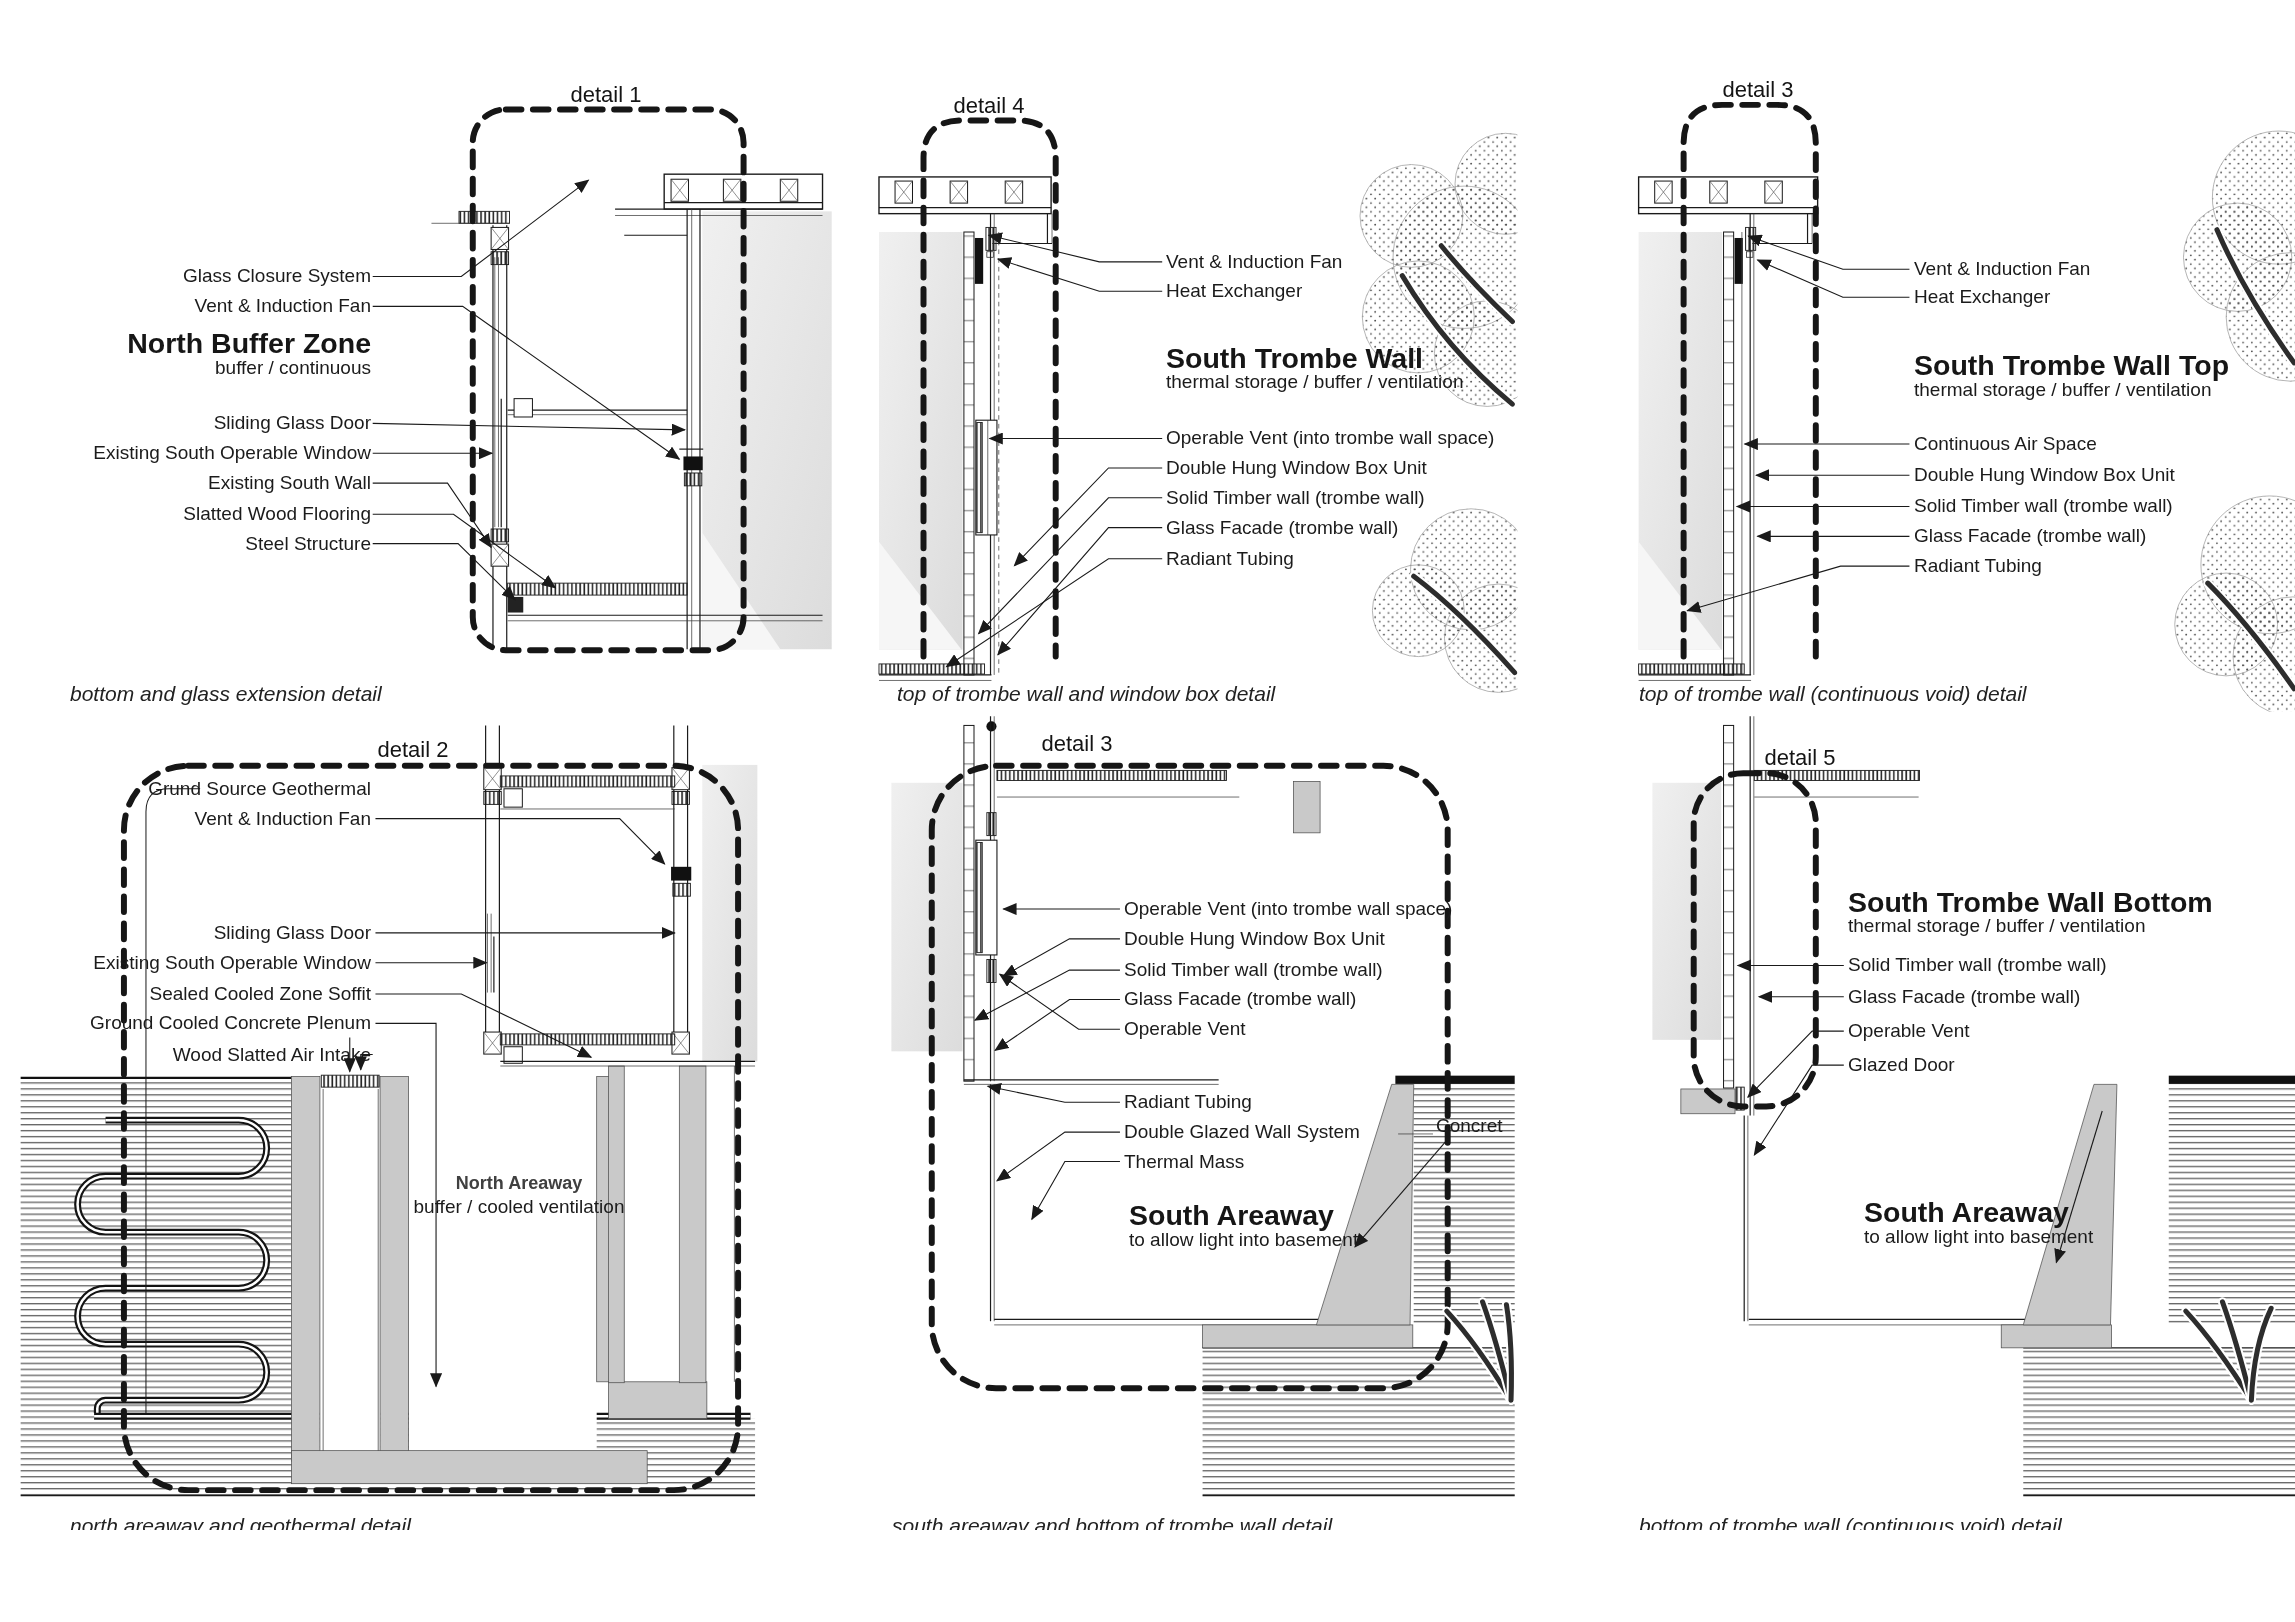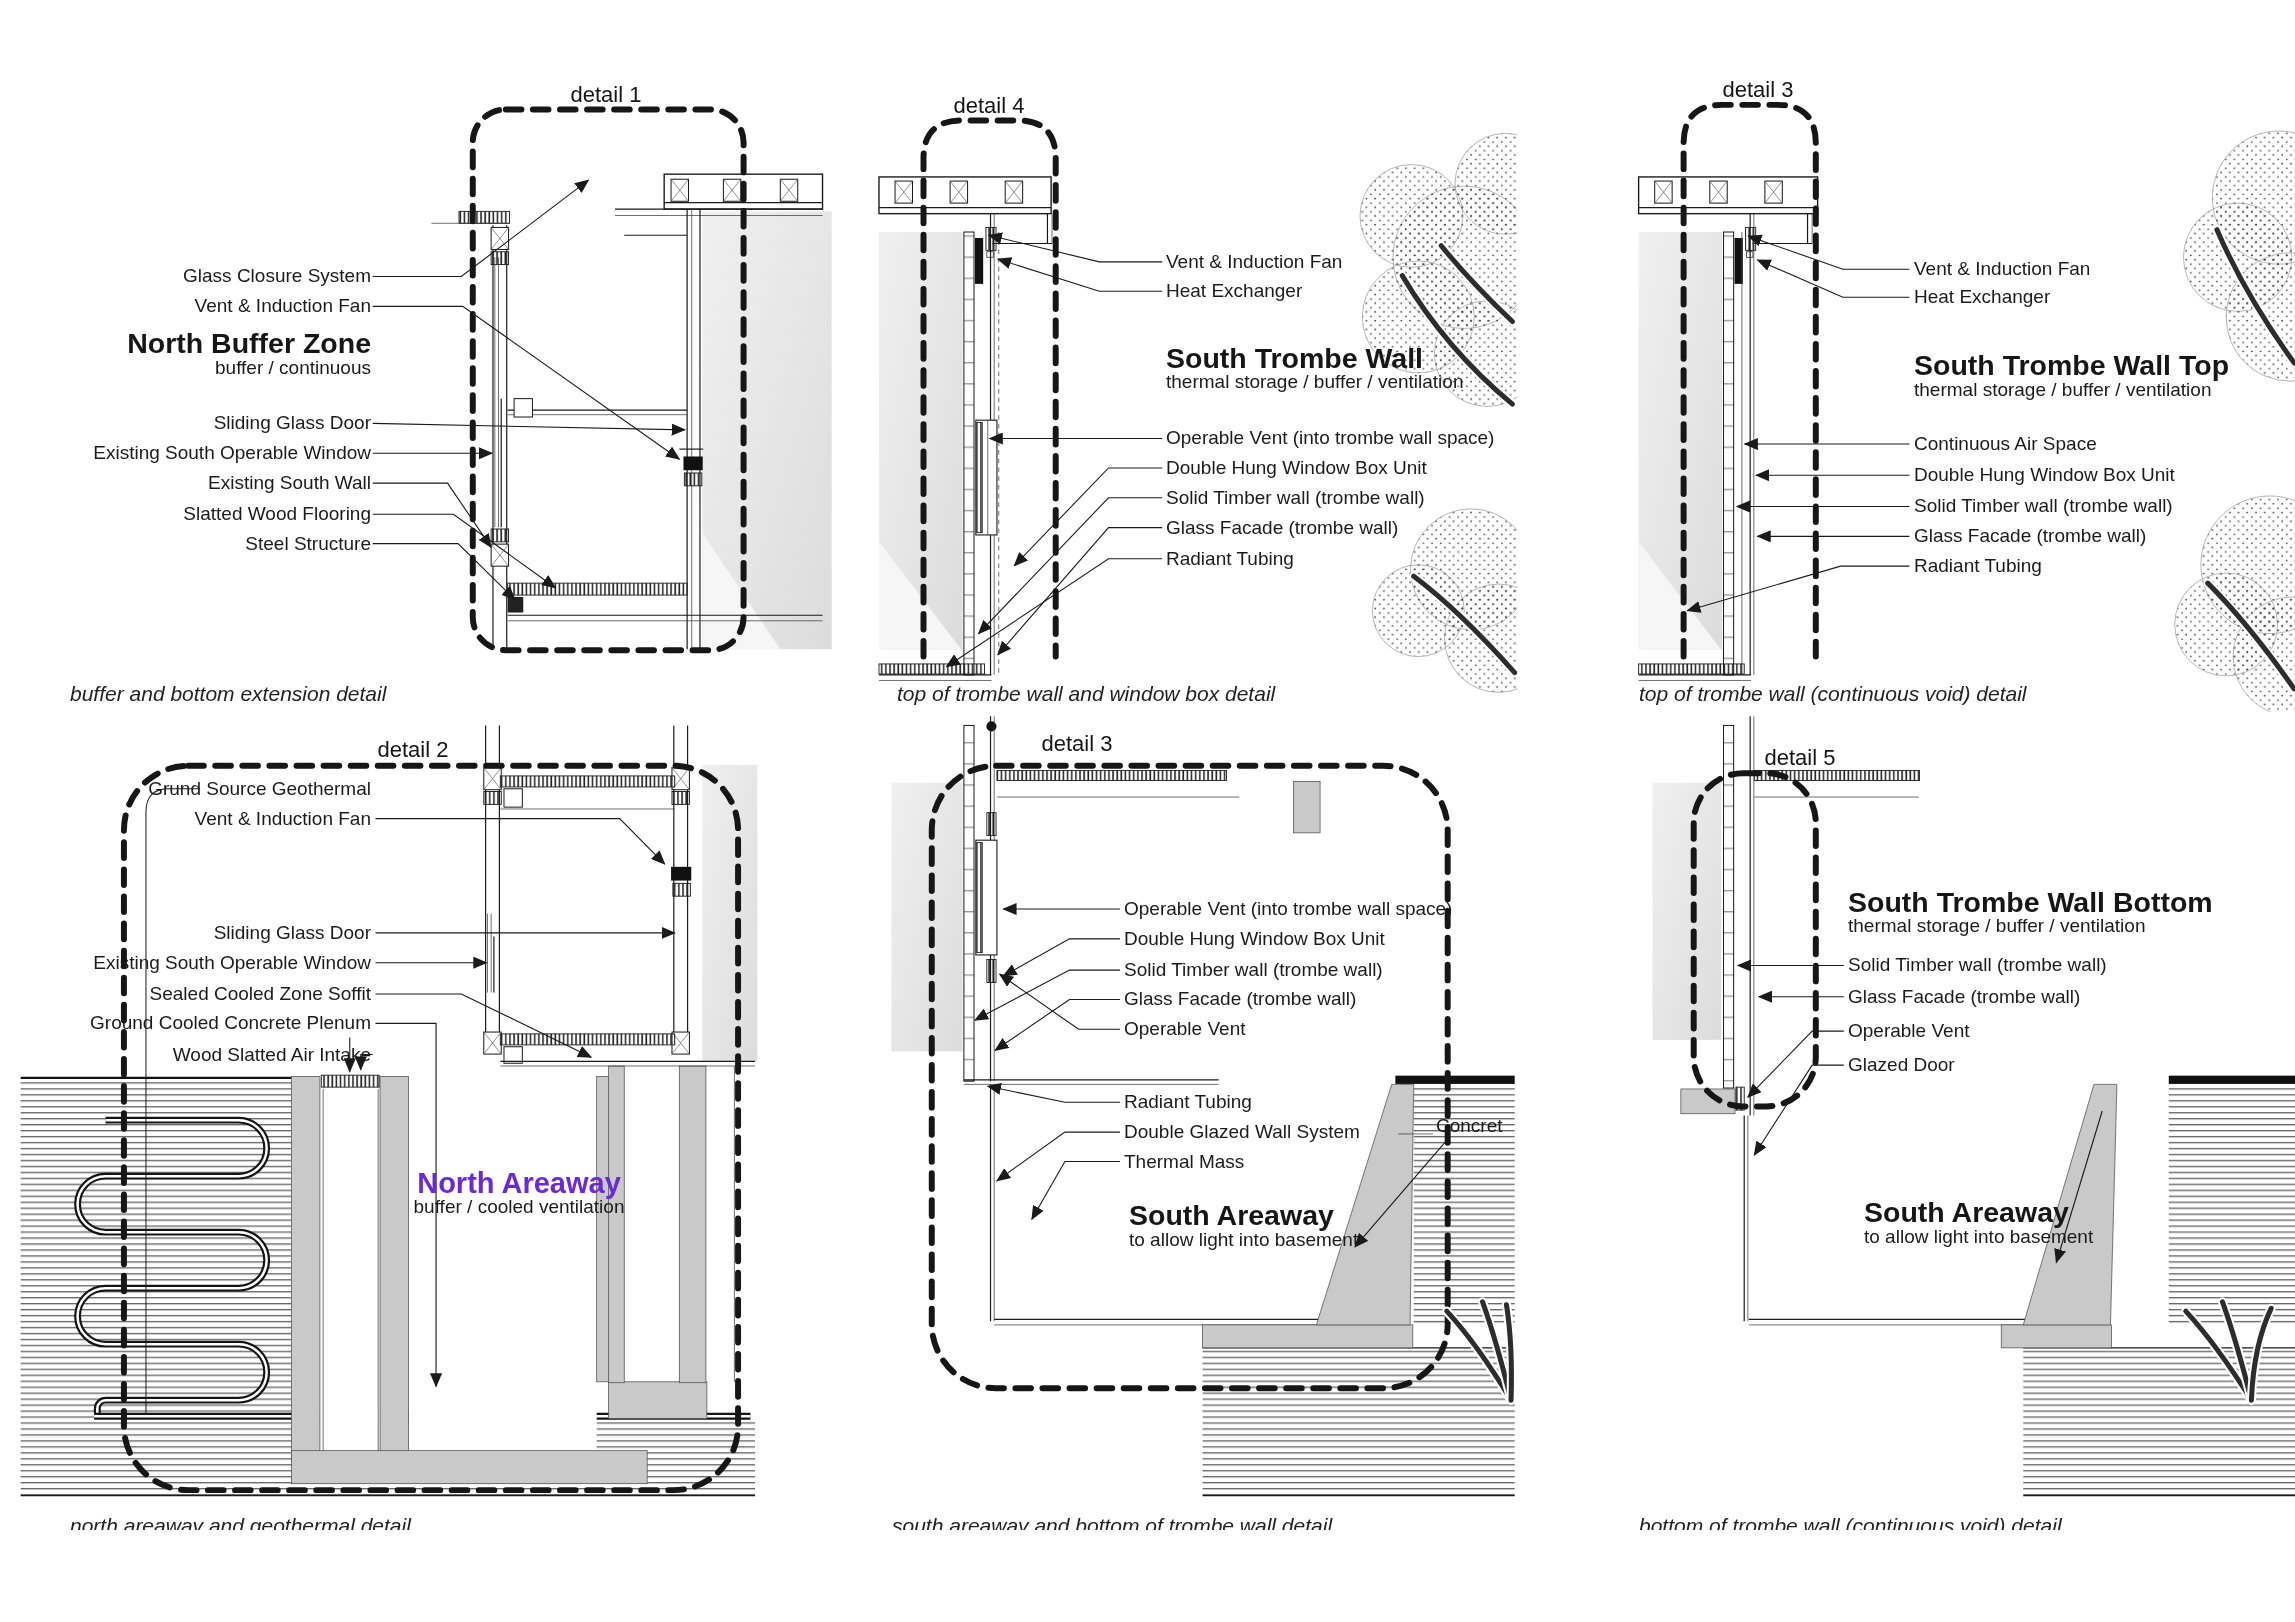--- a/index.html
+++ b/index.html
@@ -5,22 +5,22 @@
   html,body{margin:0;padding:0;background:#ffffff;}
   #sheet{position:relative;width:2295px;height:1530px;background:#fff;overflow:hidden;
          font-family:"Liberation Sans",sans-serif;color:#1b1b1b;}
   #linework{position:absolute;left:0;top:0;}
   .label{position:absolute;font-size:19px;line-height:1.12;white-space:nowrap;
          transform:translateY(-50%);color:#1b1b1b;}
   .r{}
   .zt{position:absolute;font-size:28.5px;font-weight:bold;white-space:nowrap;
       transform:translateY(-50%);color:#161616;}
   .zs{position:absolute;font-size:19px;white-space:nowrap;transform:translateY(-50%);color:#1b1b1b;}
-  .at{position:absolute;font-size:29px;font-weight:bold;white-space:nowrap;
-      transform:translate(-50%,-50%);color:#6d28d9;}
+  .at{position:absolute;font-size:18px;font-weight:bold;white-space:nowrap;
+      transform:translate(-50%,-50%);color:#404040;}
   .as{position:absolute;font-size:19px;white-space:nowrap;transform:translate(-50%,-50%);color:#1b1b1b;}
   .atl{transform:translateY(-50%);}
   .asl{transform:translateY(-50%);}
   .dt{position:absolute;font-size:22px;white-space:nowrap;transform:translate(-50%,-50%);color:#141414;}
   .cap{position:absolute;font-size:21px;font-style:italic;white-space:nowrap;color:#222;}
   .foot{position:absolute;font-size:19px;white-space:nowrap;color:#1b1b1b;}
   
   .ln{stroke:#1a1a1a;stroke-width:2.6;fill:none;}
   .thin{stroke:#3a3a3a;stroke-width:1.6;fill:none;}
   .thk{stroke:#111;stroke-width:5;fill:none;}
@@ -404,21 +404,21 @@
 
 <div class="label r" style="right:1924px;top:276px">Glass Closure System</div>
 <div class="label r" style="right:1924px;top:306px">Vent &amp; Induction Fan</div>
 <div class="zt r" style="right:1924px;top:343px">North Buffer Zone</div>
 <div class="zs r" style="right:1924px;top:368px">buffer / continuous</div>
 <div class="label r" style="right:1924px;top:423px">Sliding Glass Door</div>
 <div class="label r" style="right:1924px;top:453px">Existing South Operable Window</div>
 <div class="label r" style="right:1924px;top:483px">Existing South Wall</div>
 <div class="label r" style="right:1924px;top:514px">Slatted Wood Flooring</div>
 <div class="label r" style="right:1924px;top:544px">Steel Structure</div>
-<div class="cap" style="left:70px;top:682px">buffer and bottom extension detail</div>
+<div class="cap" style="left:70px;top:682px">bottom and glass extension detail</div>
 
 <div class="label" style="left:1166px;top:262px">Vent &amp; Induction Fan</div>
 <div class="label" style="left:1166px;top:291px">Heat Exchanger</div>
 <div class="zt atl" style="left:1166px;top:358px">South Trombe Wall</div>
 <div class="zs asl" style="left:1166px;top:382px">thermal storage / buffer / ventilation</div>
 <div class="label" style="left:1166px;top:438px">Operable Vent (into trombe wall space)</div>
 <div class="label" style="left:1166px;top:468px">Double Hung Window Box Unit</div>
 <div class="label" style="left:1166px;top:498px">Solid Timber wall (trombe wall)</div>
 <div class="label" style="left:1166px;top:528px">Glass Facade (trombe wall)</div>
 <div class="label" style="left:1166px;top:559px">Radiant Tubing</div>

